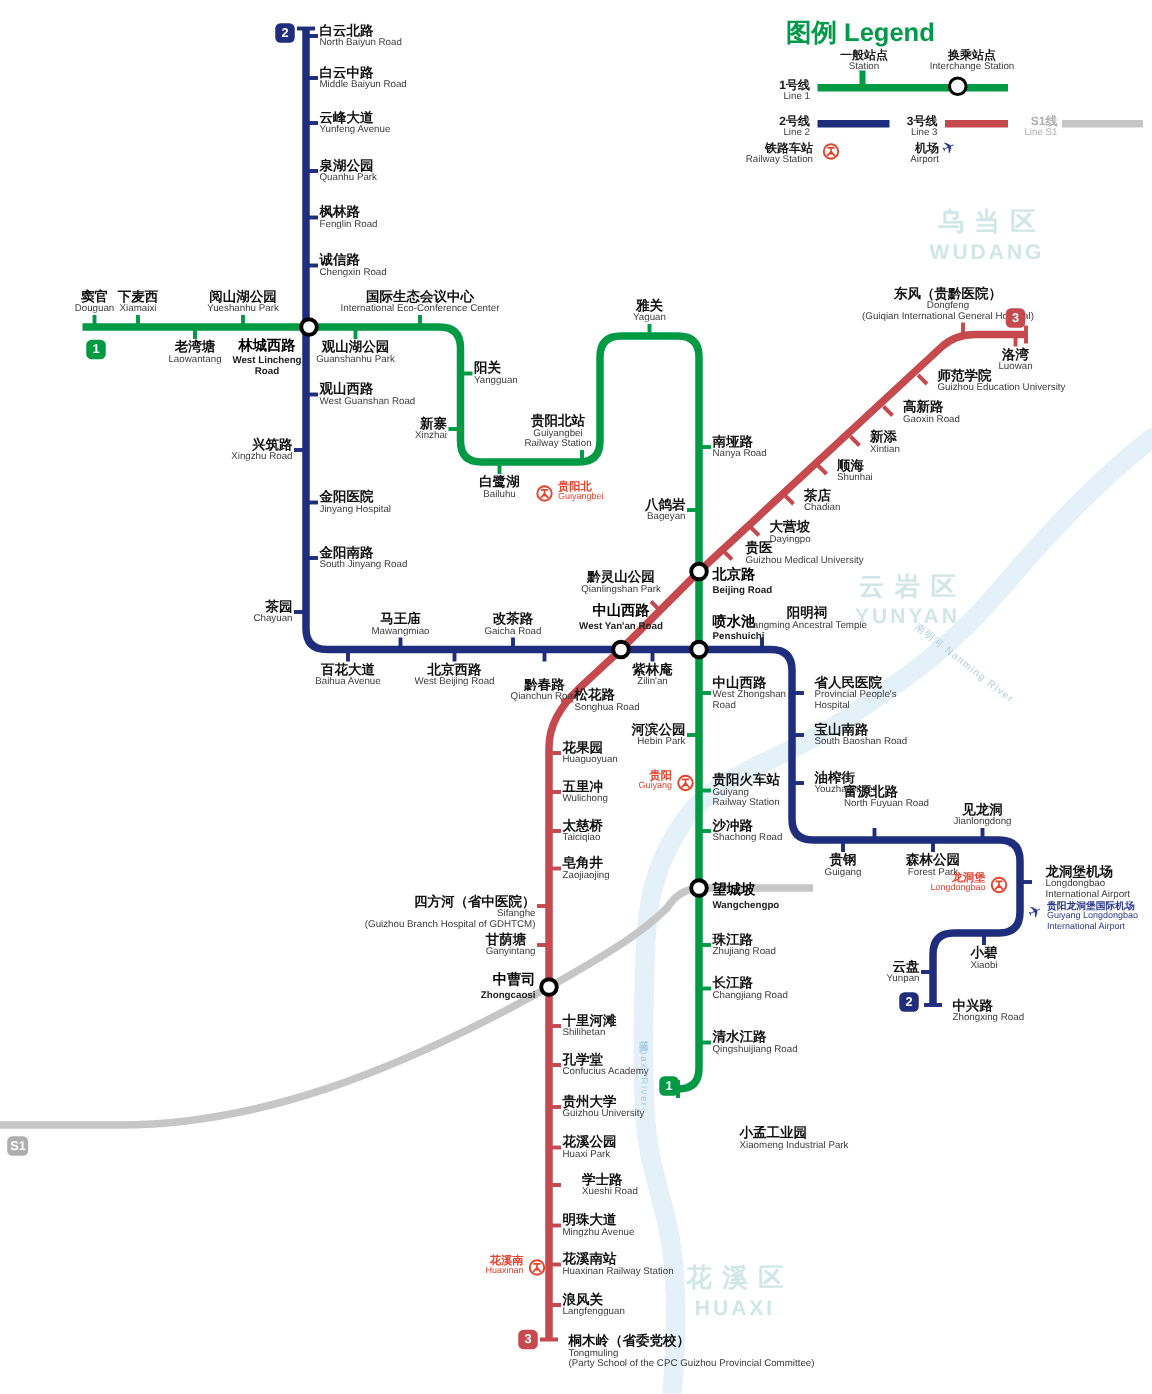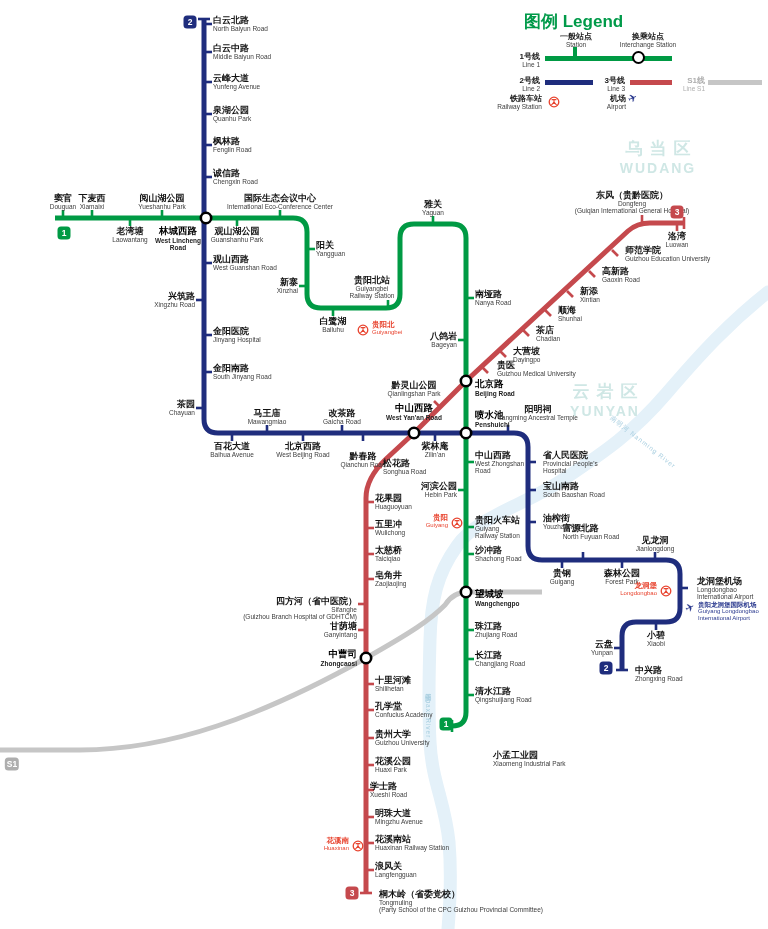--- a/index.html
+++ b/index.html
@@ -428,21 +428,21 @@
       </div>
       <div class="st-label" style="left: 375px; top: 579px; transform: translateY(-50%);">
         <div class="zh">皂角井</div>
         <div class="en">Zaojiaojing</div>
       </div>
       <div class="st-label" style="left: 357px; top: 608px; transform: translate(-100%, -50%); text-align: right;">
         <div class="zh">四方河（省中医院）</div>
         <div class="en">Sifanghe</div>
         <div class="en">(Guizhou Branch Hospital of GDHTCM)</div>
       </div>
-      <div class="st-label" style="left: 357px; top: 630px; transform: translate(-100%, -50%); text-align: right;">
+      <div class="st-label" style="left: 357px; top: 630px; transform: translate(-100%, -50%); ">
         <div class="zh">甘荫塘</div>
         <div class="en">Ganyintang</div>
       </div>
       <div class="st-label bold" style="left: 357px; top: 658px; transform: translate(-100%, -50%); text-align: right;">
         <div class="zh">中曹司</div>
         <div class="en">Zhongcaosi</div>
       </div>
       <div class="st-label" style="left: 375px; top: 684px; transform: translateY(-50%);">
         <div class="zh">十里河滩</div>
         <div class="en">Shilihetan</div>
@@ -452,21 +452,21 @@
         <div class="en">Confucius Academy</div>
       </div>
       <div class="st-label" style="left: 375px; top: 738px; transform: translateY(-50%);">
         <div class="zh">贵州大学</div>
         <div class="en">Guizhou University</div>
       </div>
       <div class="st-label" style="left: 375px; top: 765px; transform: translateY(-50%);">
         <div class="zh">花溪公园</div>
         <div class="en">Huaxi Park</div>
       </div>
-      <div class="st-label" style="left: 357px; top: 790px; transform: translateY(-50%); padding-left: 13px;">
+      <div class="st-label" style="left: 375px; top: 790px; transform: translateY(-50%); padding-left: 13px;">
         <div class="zh">学士路</div>
         <div class="en">Xueshi Road</div>
       </div>
       <div class="st-label" style="left: 375px; top: 817px; transform: translateY(-50%);">
         <div class="zh">明珠大道</div>
         <div class="en">Mingzhu Avenue</div>
       </div>
       <div class="st-label" style="left: 375px; top: 843px; transform: translateY(-50%);">
         <div class="zh">花溪南站</div>
         <div class="en">Huaxinan Railway Station</div>
@@ -488,20 +488,24 @@
       <div class="badge" style="left: 352px; top: 893px; background: rgb(197, 73, 77);">3</div>
       <div class="badge" style="left: 12px; top: 764px; background: rgb(174, 174, 174);">S1</div>
       <div class="district" style="color: rgb(207, 231, 229); left: 658px; top: 156px;">
         <div class="d-zh">乌当区</div>
         <div class="d-en">WUDANG</div>
       </div>
       <div class="district" style="color: rgb(207, 231, 229); left: 605px; top: 399px;">
         <div class="d-zh">云岩区</div>
         <div class="d-en">YUNYAN</div>
       </div>
+      <div class="district" style="color: rgb(207, 231, 229); left: 490px; top: 860px;">
+        <div class="d-zh">花溪区</div>
+        <div class="d-en">HUAXI</div>
+      </div>
       <div class="railwrap" style="left: 363px; top: 328px;"><svg width="12" height="12" viewBox="-6 -6 12 12">
           <circle r="4.8" fill="#fff" stroke="#e8432e" stroke-width="1.3"></circle>
           <path d="M -2.4 -2.4 H 2.4 M 0 -2.4 V 0 M 0 0 L -2.6 3.1 M 0 0 L 2.6 3.1 M -1.1 1.4 H 1.1" stroke="#e8432e" stroke-width="1.1" fill="none"></path>
         </svg></div>
       <div class="railtext" style="color: rgb(232, 67, 46); left: 372px; top: 328px; transform: translateY(-50%);">
         <div class="rzh">贵阳北</div>
         <div class="ren">Guiyangbei</div>
       </div>
       <div class="railwrap" style="left: 457px; top: 521px;"><svg width="12" height="12" viewBox="-6 -6 12 12">
           <circle r="4.8" fill="#fff" stroke="#e8432e" stroke-width="1.3"></circle>

